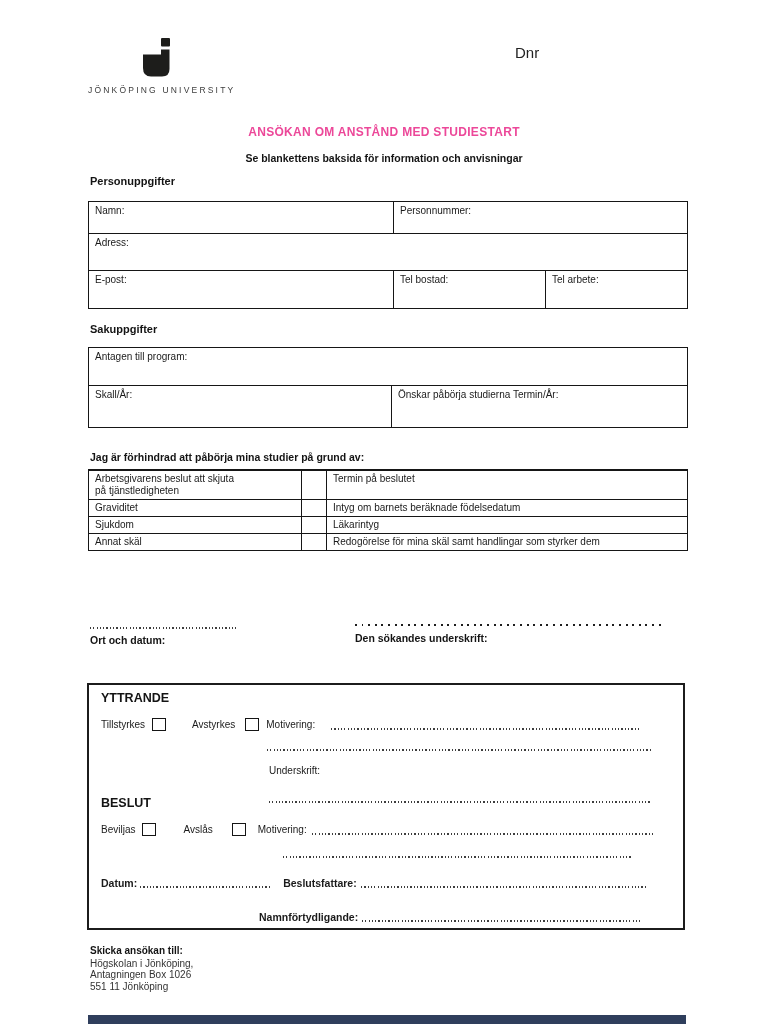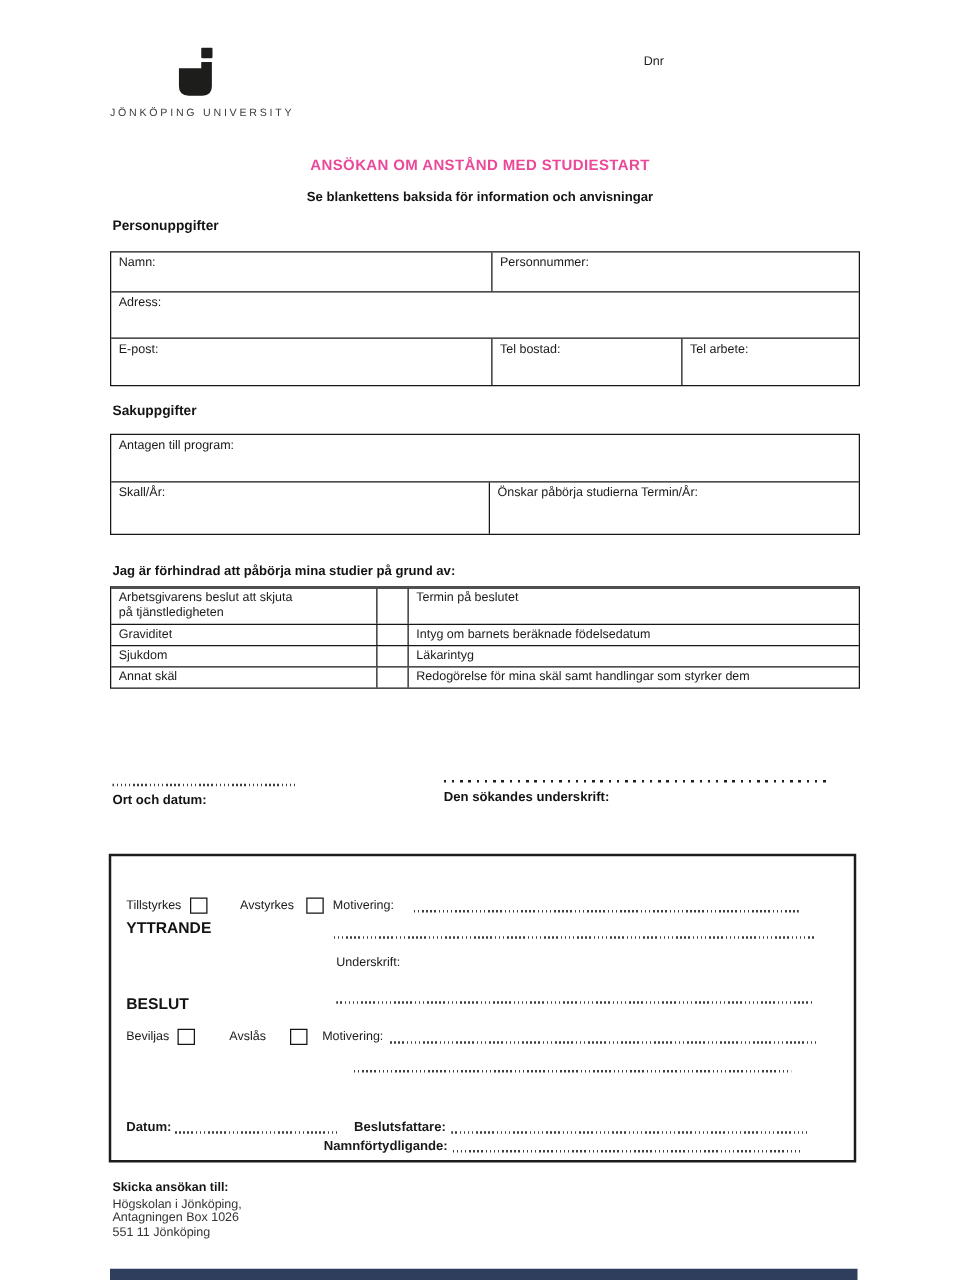--- a/index.html
+++ b/index.html
@@ -4,21 +4,21 @@
 <style>
   * { margin:0; padding:0; box-sizing:border-box; }
   html,body { background:#ffffff; }
   body { font-family:"Liberation Sans","DejaVu Sans",sans-serif; color:#1a1a1a; }
   .page { position:relative; width:768px; height:1024px; background:#fff; overflow:hidden; }
 
   
   .logo-block { position:absolute; left:88px; top:38px; width:140px; }
   .logo-mark { display:block; margin:0 auto 7px auto; }
   .logo-text { font-size:8.5px; letter-spacing:2.2px; color:#3c3c3c; white-space:nowrap; text-align:left; }
-  .dnr { position:absolute; left:515px; top:44px; font-size:10px; color:#222; }
+  .dnr { position:absolute; left:515px; top:44px; font-size:15px; color:#222; }
 
   .title { position:absolute; left:84px; top:125px; width:600px; text-align:center;
            font-weight:bold; font-size:12px; letter-spacing:0.3px; color:#ec4899; }
   .subtitle { position:absolute; left:84px; top:152px; width:600px; text-align:center;
               font-weight:bold; font-size:10.5px; color:#141414; }
 
   .sec-heading { position:absolute; font-weight:bold; font-size:11px; color:#141414; }
 
   
   .tbl { position:absolute; left:88px; width:600px; border:1.5px solid #161616; background:#fff; }
@@ -131,21 +131,21 @@
   <div class="sig-left">
     <div class="dots line"></div>
     <div class="sig-label">Ort och datum:</div>
   </div>
   <div class="sig-right">
     <div class="dots dots-wide line"></div>
     <div class="sig-label">Den sökandes underskrift:</div>
   </div>
 
   <div class="bigbox">
-    <div class="bb-heading" style="left:12px; top:6px;margin-top:44px;">YTTRANDE</div>
+    <div class="bb-heading" style="left:12px; top:6px;">YTTRANDE</div>
 
     <div class="bb-row" style="left:12px; top:32px; width:575px;">
       <span class="bb-label">Tillstyrkes</span>
       <span class="cbx" style="margin-left:7px;"></span>
       <span class="bb-label" style="margin-left:26px;">Avstyrkes</span>
       <span class="cbx" style="margin-left:10px;"></span>
       <span class="bb-label" style="margin-left:7px;">Motivering:</span>
       <span class="dots" style="margin-left:16px; width:308px;"></span>
     </div>
 
@@ -160,21 +160,21 @@
       <span class="bb-label">Beviljas</span>
       <span class="cbx" style="margin-left:7px;"></span>
       <span class="bb-label" style="margin-left:27px;">Avslås</span>
       <span class="cbx" style="margin-left:19px;"></span>
       <span class="bb-label" style="margin-left:12px;">Motivering:</span>
       <span class="dots" style="margin-left:5px; width:343px;"></span>
     </div>
 
     <div class="dline" style="left:194px; top:171px; width:350px;"></div>
 
-    <div class="bb-row" style="left:12px; top:209px; width:575px;">
+    <div class="bb-row" style="left:12px; top:190px; width:575px;">
       <span class="bb-label b">Datum:</span>
       <span class="dots" style="margin-left:3px; width:130px;"></span>
       <span class="bb-label b" style="margin-left:13px;">Beslutsfattare:</span>
       <span class="dots" style="margin-left:4px; width:287px;"></span>
     </div>
 
     <div class="bb-row" style="left:170px; top:224px; width:400px;">
       <span class="bb-label b">Namnförtydligande:</span>
       <span class="dots" style="margin-left:4px; width:280px;"></span>
     </div>

